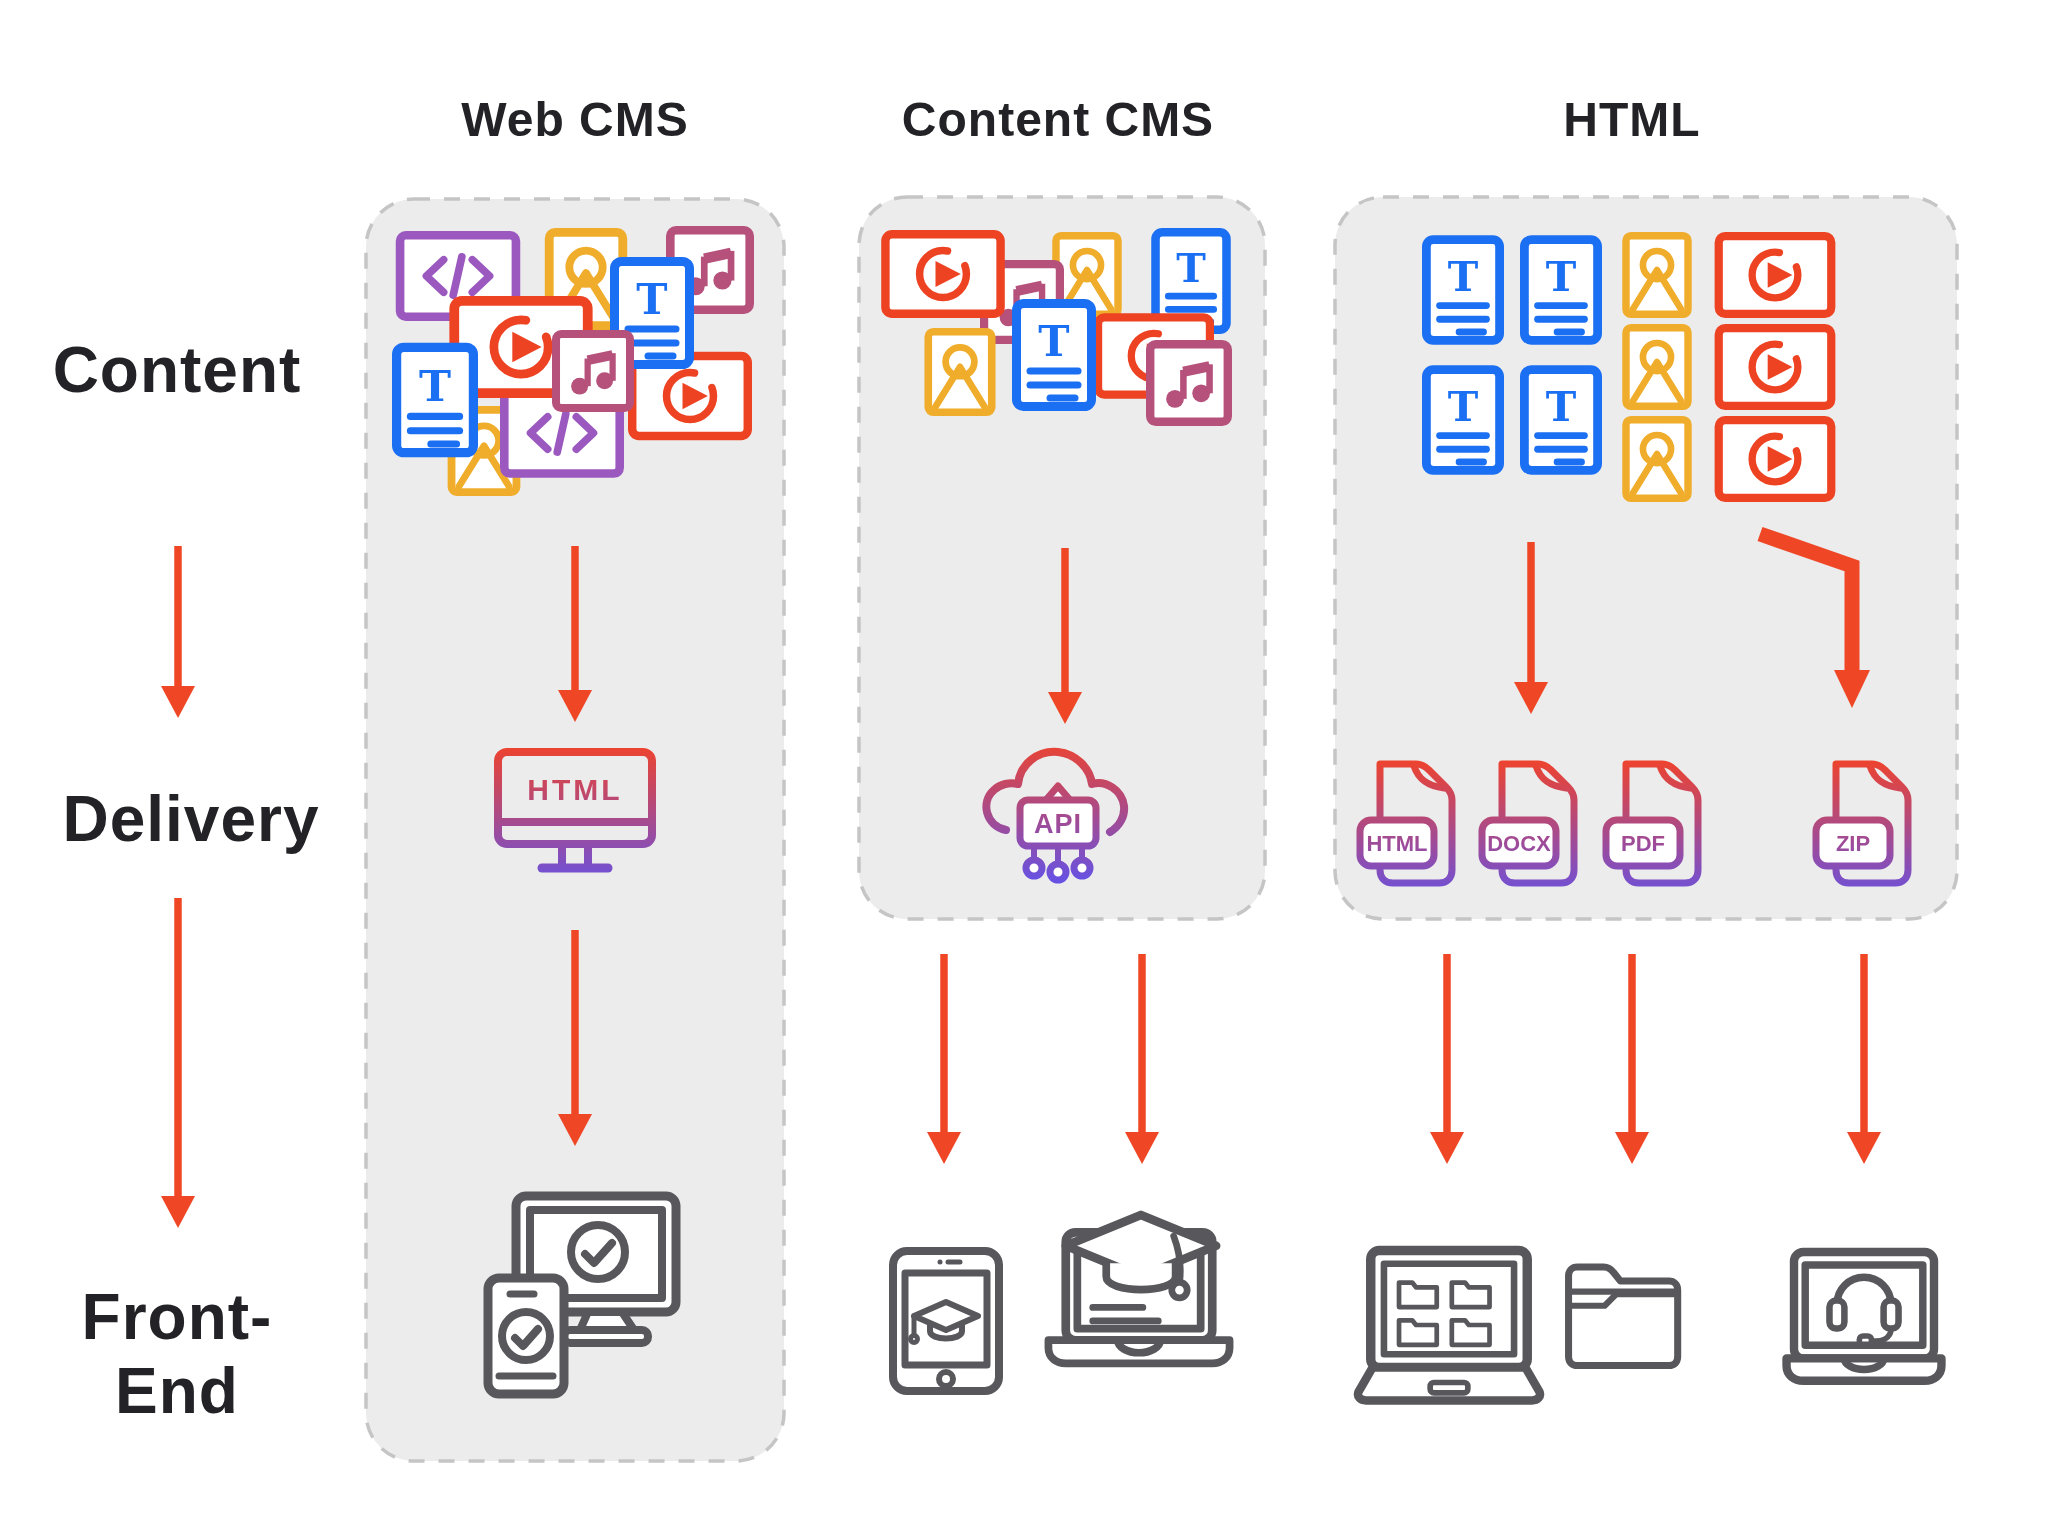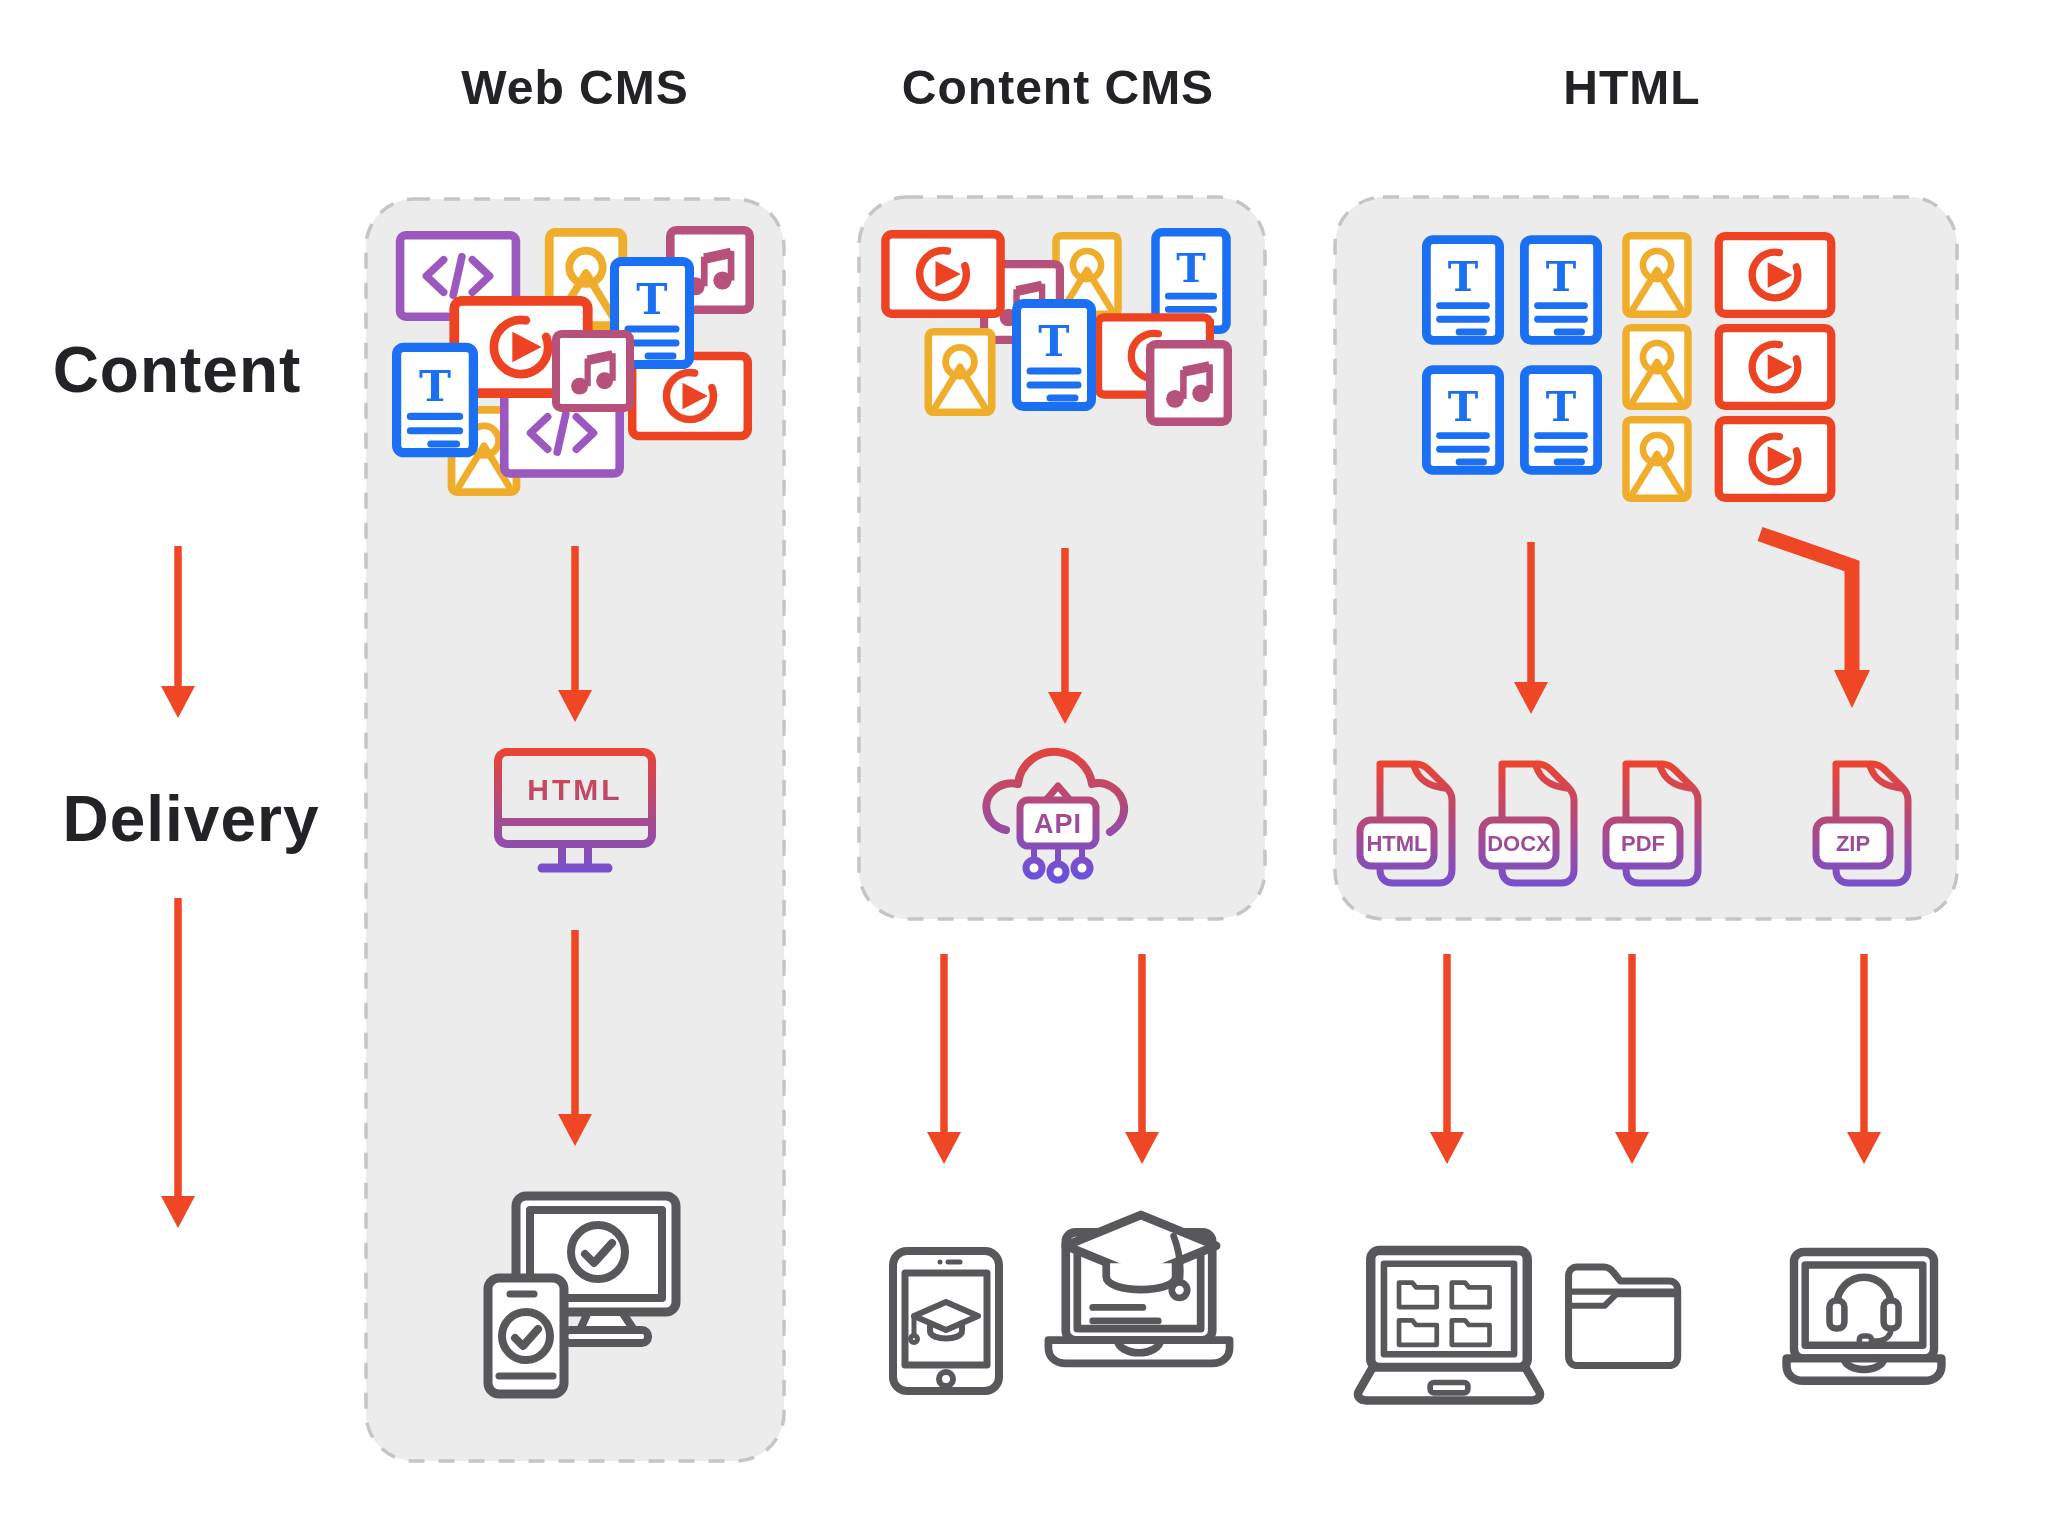--- a/index.html
+++ b/index.html
@@ -1,20 +1,20 @@
 <!DOCTYPE html>
 <html><head>
 <meta charset="utf-8">
 <style>
   html,body{margin:0;padding:0;background:#ffffff;}
   .canvas{position:relative;width:2048px;height:1526px;background:#ffffff;
           font-family:"Liberation Sans",sans-serif;overflow:hidden;}
   .abs{position:absolute;}
   .hdr{position:absolute;font-weight:700;font-size:48px;color:#232327;
-       text-align:center;letter-spacing:1px;}
+       text-align:center;letter-spacing:1px;margin-top:32px;}
   .rowlbl{position:absolute;font-weight:700;font-size:64px;color:#232327;
           text-align:center;letter-spacing:1px;}
   .arrow line{stroke:#EF4726;stroke-width:7.5;}
   .arrow polygon{fill:#EF4726;}
   .bent path{stroke:#EF4726;stroke-width:15;fill:none;}
   .bent polygon{fill:#EF4726;}
   svg{display:block;}
   .panelrect{fill:#ECECEC;stroke:#C5C5C5;stroke-width:3.5;stroke-dasharray:16 14;}
 </style>
 </head>
@@ -140,20 +140,21 @@
       </g>
     </defs>
   </svg>
 
   <div class="hdr" style="left:425px;top:60px;width:300px">Web CMS</div>
   <div class="hdr" style="left:858px;top:60px;width:400px">Content CMS</div>
   <div class="hdr" style="left:1482px;top:60px;width:300px">HTML</div>
 
   <div class="rowlbl" style="left:27px;top:333px;width:300px">Content</div>
   <div class="rowlbl" style="left:41px;top:782px;width:300px">Delivery</div>
+  <div class="rowlbl" style="left:27px;top:1280px;width:300px">Front-End</div>
 
   <svg class="abs arrow" style="left:158px;top:544px" width="40" height="174" viewBox="0 0 40 174">
     <line x1="20" y1="2" x2="20" y2="144"></line>
       <polygon points="3,142 37,142 20,174"></polygon>
     </svg>
   <svg class="abs arrow" style="left:158px;top:896px" width="40" height="332" viewBox="0 0 40 332">
     <line x1="20" y1="2" x2="20" y2="302"></line>
       <polygon points="3,300 37,300 20,332"></polygon>
     </svg>
 

